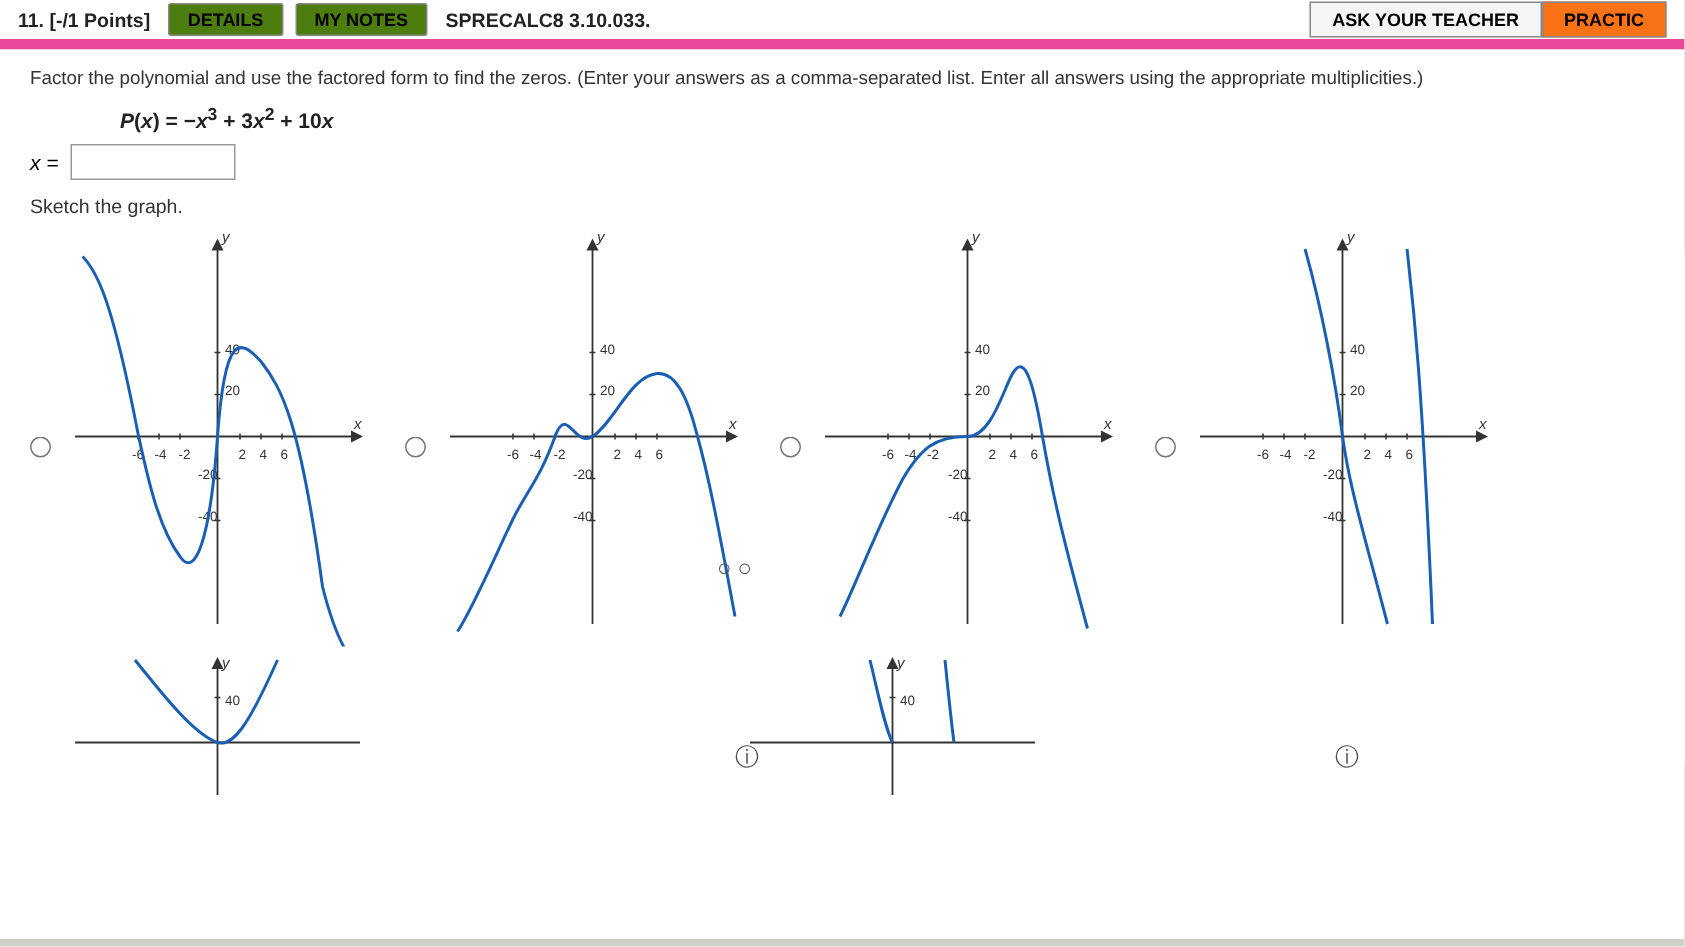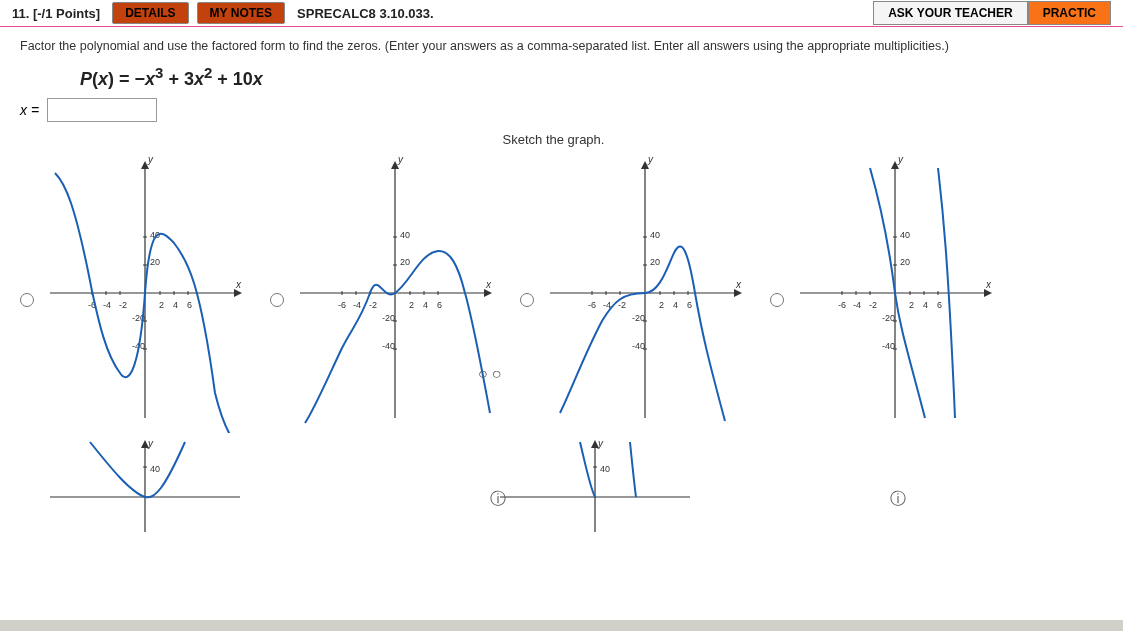--- a/index.html
+++ b/index.html
@@ -8,34 +8,34 @@
       background: #d0cfc8;
       width: 1123px;
       height: 631px;
       overflow: hidden;
       position: relative;
     }
     .top-bar {
       display: flex;
       align-items: center;
       background: #fff;
-      border-bottom: 1px solid #ec4899;
+      border-bottom: 7px solid #ec4899;
       padding: 13px 12px;
       gap: 8px;
       height: 27px;
     }
     .problem-num {
       font-size: 13px;
       font-weight: bold;
       color: #222;
       margin-right: 4px;
     }
     .btn-details, .btn-mynotes {
       border: 1px solid #888;
-      background: #c2410c;
+      background: #4d7c0f;
       padding: 3px 12px;
       font-size: 12px;
       cursor: pointer;
       border-radius: 2px;
       font-weight: bold;
     }
     .course-code {
       font-size: 13px;
       font-weight: bold;
       color: #222;
@@ -71,21 +71,21 @@
       overflow-y: auto;
       position: relative;
     }
     .question-text {
       font-size: 12.5px;
       color: #333;
       line-height: 1.5;
       margin-bottom: 8px;
     }
     .polynomial {
-      font-size: 18px;
+      font-size: 14px;
       font-weight: bold;
       color: #222;
       margin: 8px 0 8px 60px;
     }
     .input-row {
       display: flex;
       align-items: center;
       gap: 8px;
       margin-bottom: 10px;
     }
@@ -97,21 +97,20 @@
       border: 1px solid #999;
       width: 110px;
       height: 24px;
       padding: 2px 4px;
       font-size: 13px;
     }
     .sketch-label {
       font-size: 13px;
       color: #333;
       margin-bottom: 6px;
-      text-align: center;
     }
     .graphs-row {
       display: flex;
       gap: 20px;
       align-items: flex-start;
       position: relative;
     }
     .graph-option {
       display: flex;
       align-items: flex-start;

